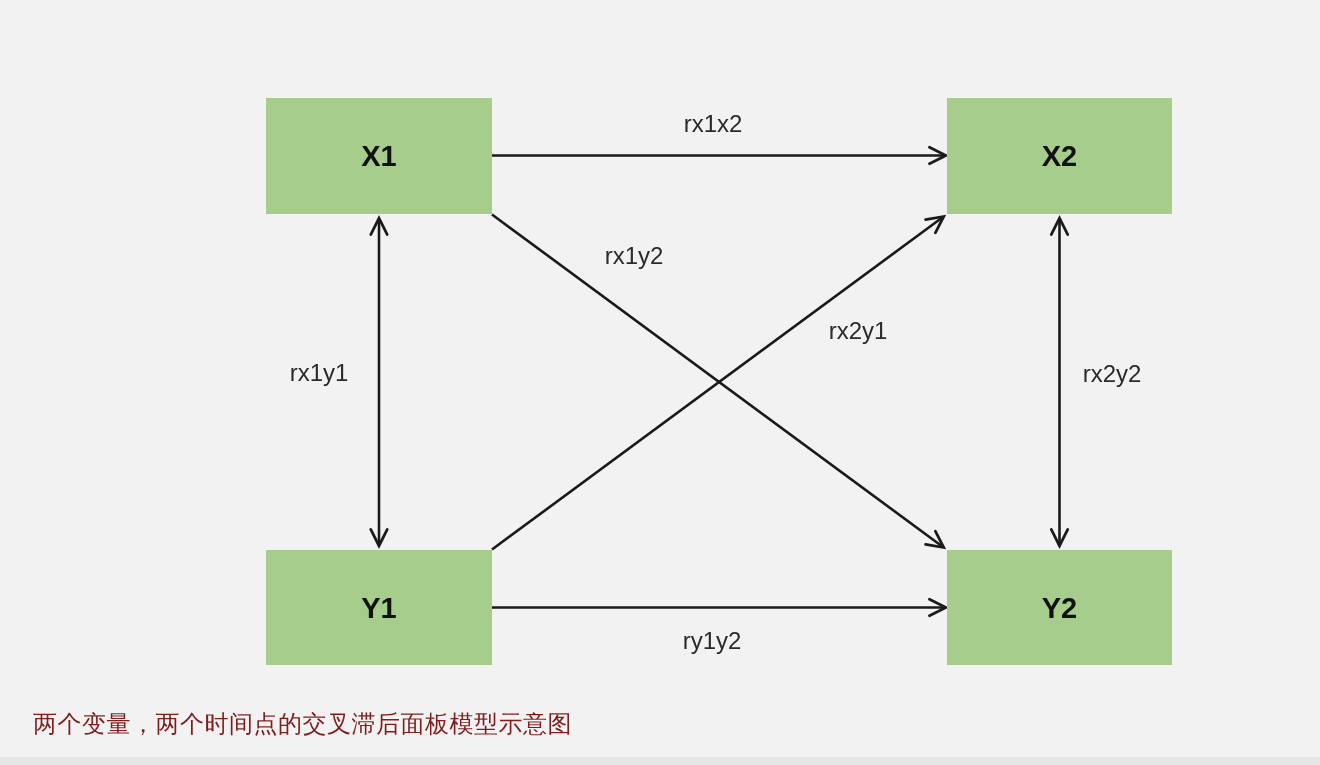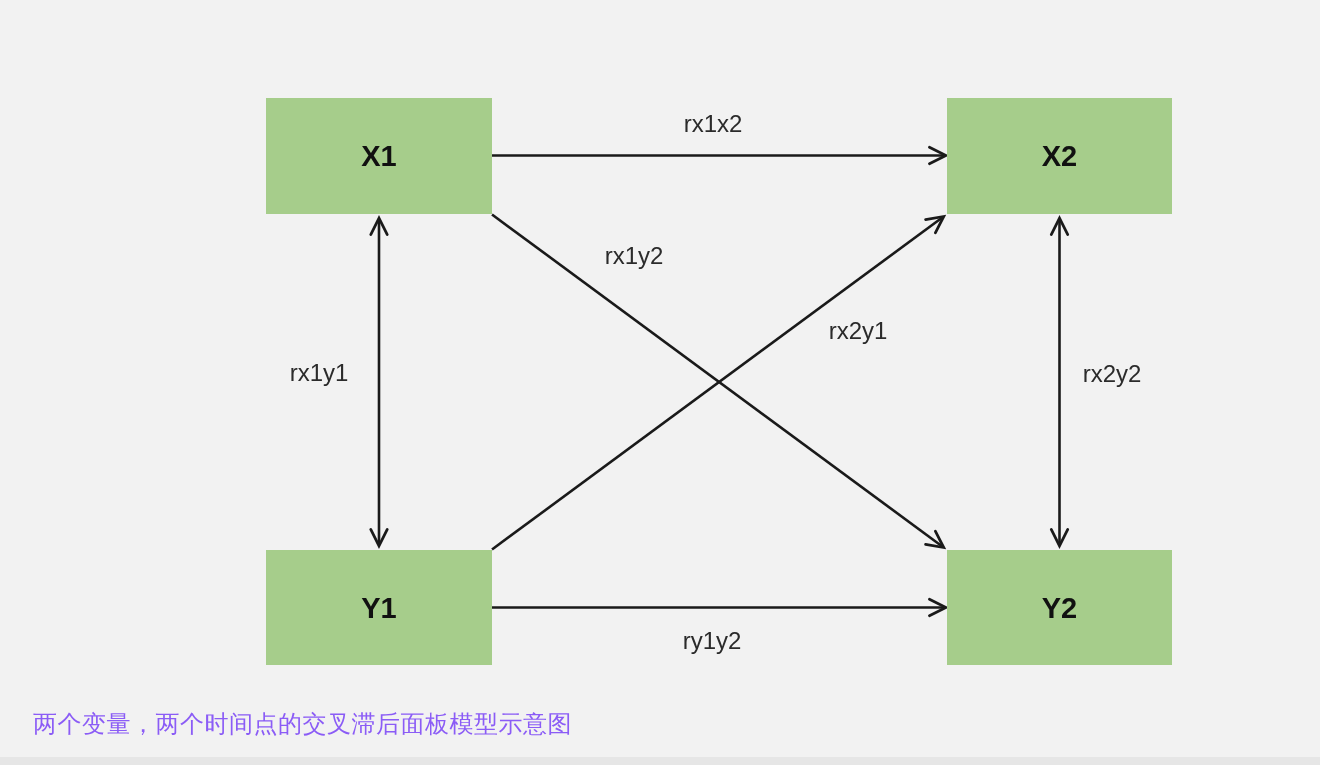--- a/index.html
+++ b/index.html
@@ -39,21 +39,21 @@
     font-size: 24px;
     font-weight: 400;
     fill: #2b2b2b;
   }
   .caption {
     position: absolute;
     left: 33px;
     top: 708px;
     font-size: 24px;
     letter-spacing: 0.5px;
-    color: #8b5cf6;
+    color: #7f1d1d;
     white-space: nowrap;
   }
 </style>
 </head>
 <body>
 
 <div class="stage">
 
   <svg class="diagram" width="1320" height="765" viewBox="0 0 1320 765" xmlns="http://www.w3.org/2000/svg">
 

